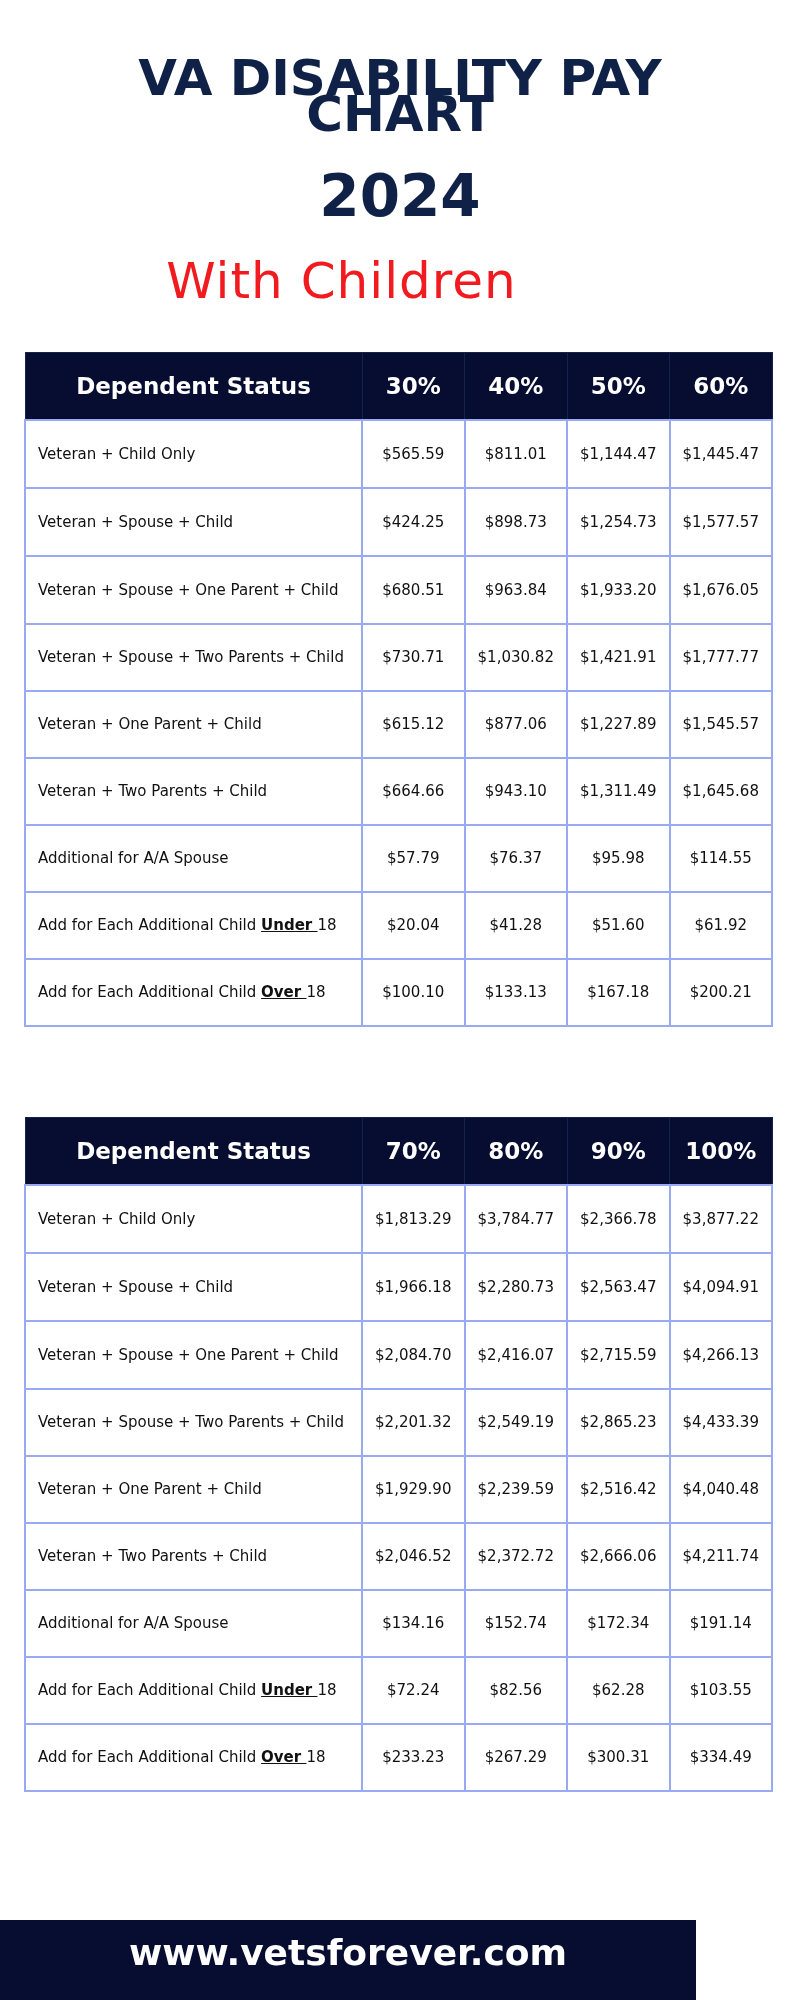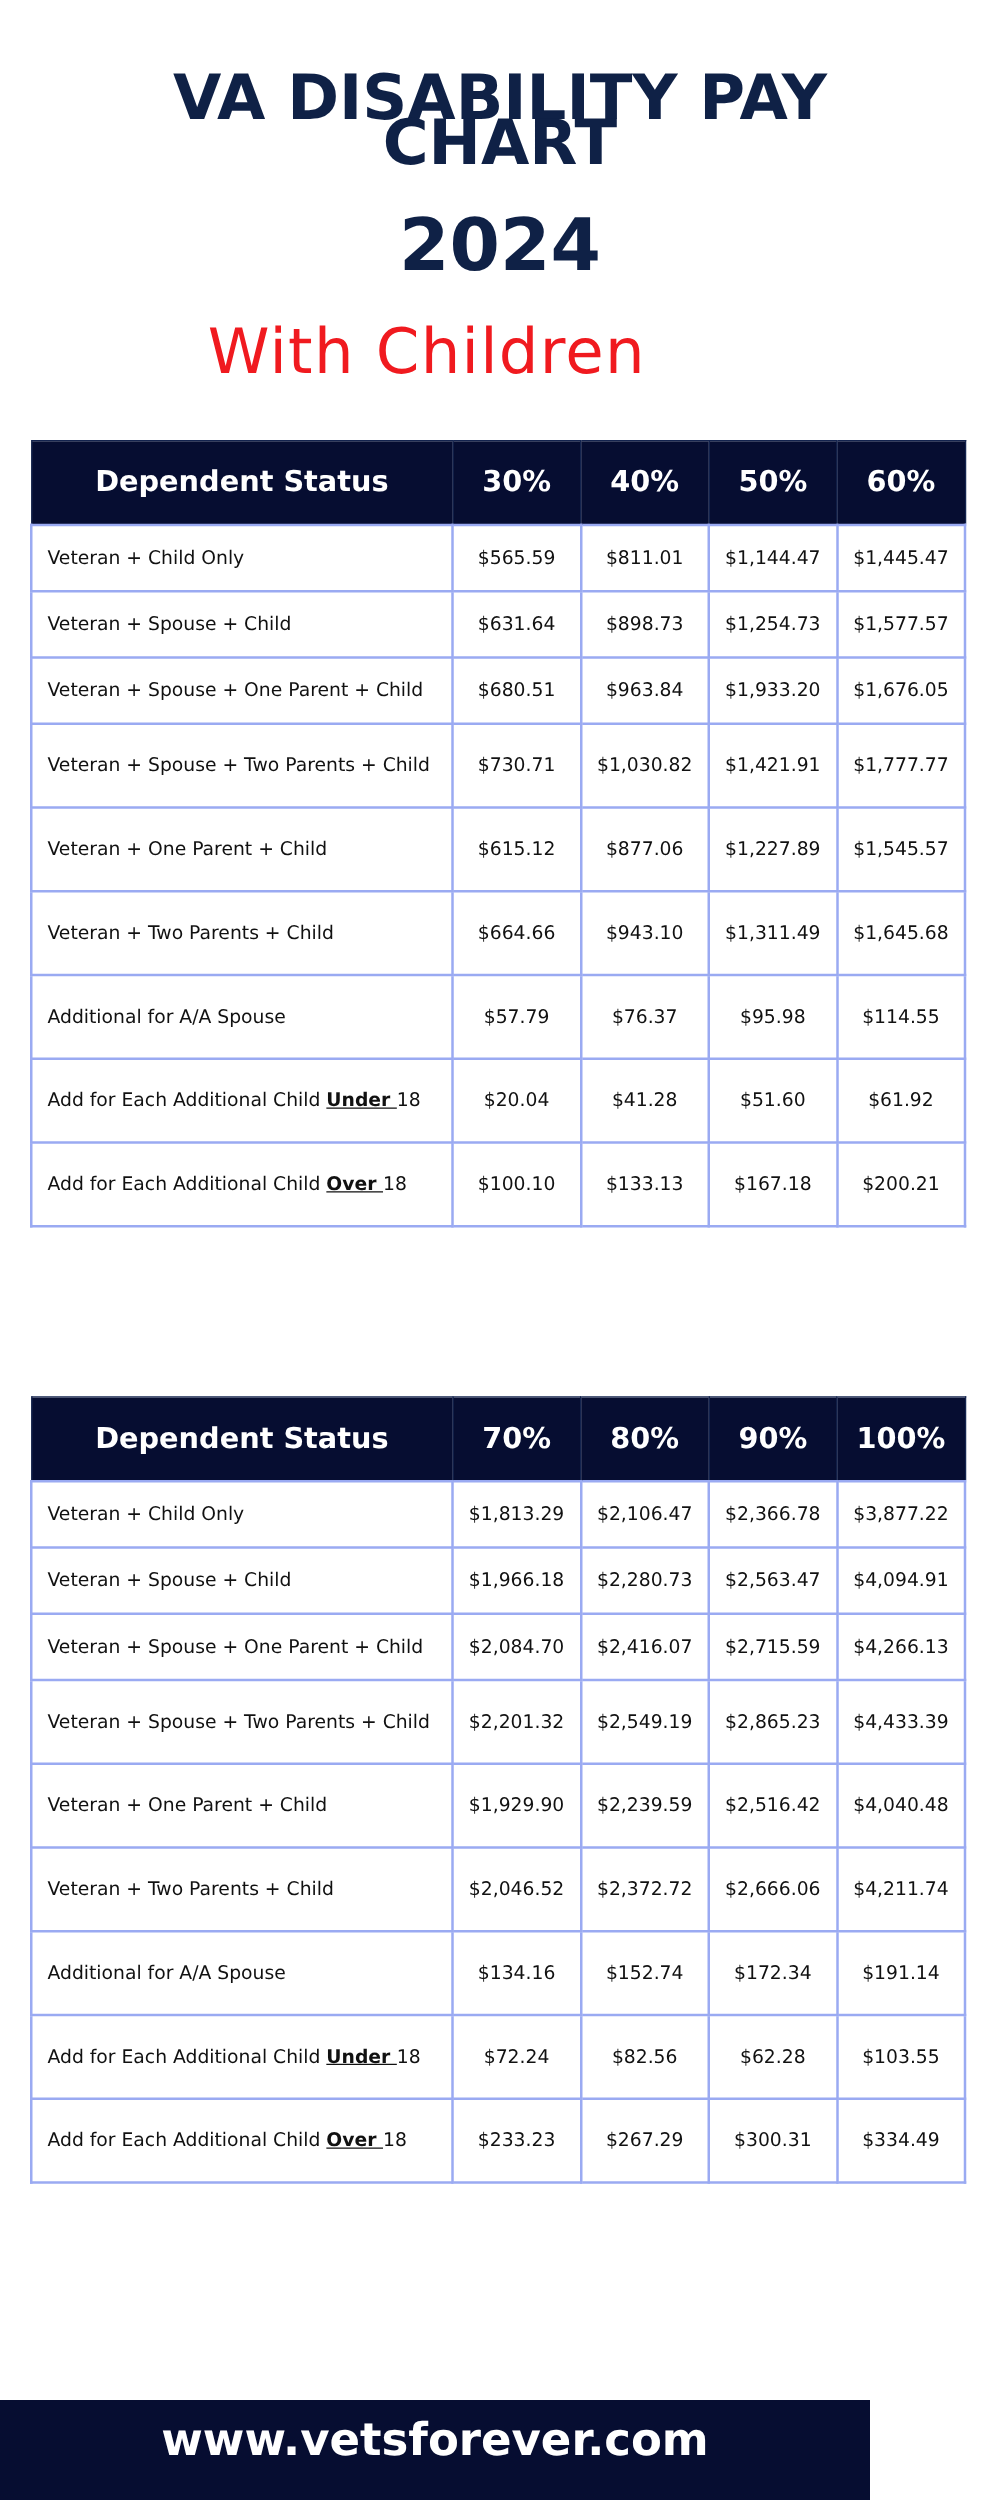--- a/index.html
+++ b/index.html
@@ -30,21 +30,21 @@
     font-size: 23px; height: 67px; text-align: center; vertical-align: middle;
     border: 1px solid #14244f;
     font-family: "DejaVu Sans", sans-serif;
   }
   table.pay td {
     border: 2px solid #9aaaf2; font-size: 15px; text-align: center; vertical-align: middle;
     color: #111;
     font-family: "DejaVu Sans", sans-serif;
   }
   table.pay td.label { text-align: left; padding-left: 12px; font-size: 15px; }
-  table.pay tr.short td { height: 53px; }
+  table.pay tr.short td { height: 68px; }
   table.pay tr.tall td { height: 67px; }
   .ul { font-weight: bold; text-decoration: underline; }
 
   #table1 { top: 352px; }
   #table2 { top: 1117px; }
 
   .footer {
     position: absolute; left: 0; top: 1920px; width: 696px; height: 80px;
     background: #060d31; color: #fff; text-align: center;
     font-size: 36px; line-height: 66px; font-weight: bold;
@@ -79,21 +79,21 @@
   <tbody>
     <tr class="short">
       <td class="label">Veteran + Child Only</td>
       <td>$565.59</td>
       <td>$811.01</td>
       <td>$1,144.47</td>
       <td>$1,445.47</td>
     </tr>
     <tr class="short">
       <td class="label">Veteran + Spouse + Child</td>
-      <td>$631.64</td>
+      <td>$424.25</td>
       <td>$898.73</td>
       <td>$1,254.73</td>
       <td>$1,577.57</td>
     </tr>
     <tr class="short">
       <td class="label">Veteran + Spouse + One Parent + Child</td>
       <td>$680.51</td>
       <td>$963.84</td>
       <td>$1,933.20</td>
       <td>$1,676.05</td>
@@ -157,21 +157,21 @@
       <th>70%</th>
       <th>80%</th>
       <th>90%</th>
       <th>100%</th>
     </tr>
   </thead>
   <tbody>
     <tr class="short">
       <td class="label">Veteran + Child Only</td>
       <td>$1,813.29</td>
-      <td>$2,106.47</td>
+      <td>$3,784.77</td>
       <td>$2,366.78</td>
       <td>$3,877.22</td>
     </tr>
     <tr class="short">
       <td class="label">Veteran + Spouse + Child</td>
       <td>$1,966.18</td>
       <td>$2,280.73</td>
       <td>$2,563.47</td>
       <td>$4,094.91</td>
     </tr>

